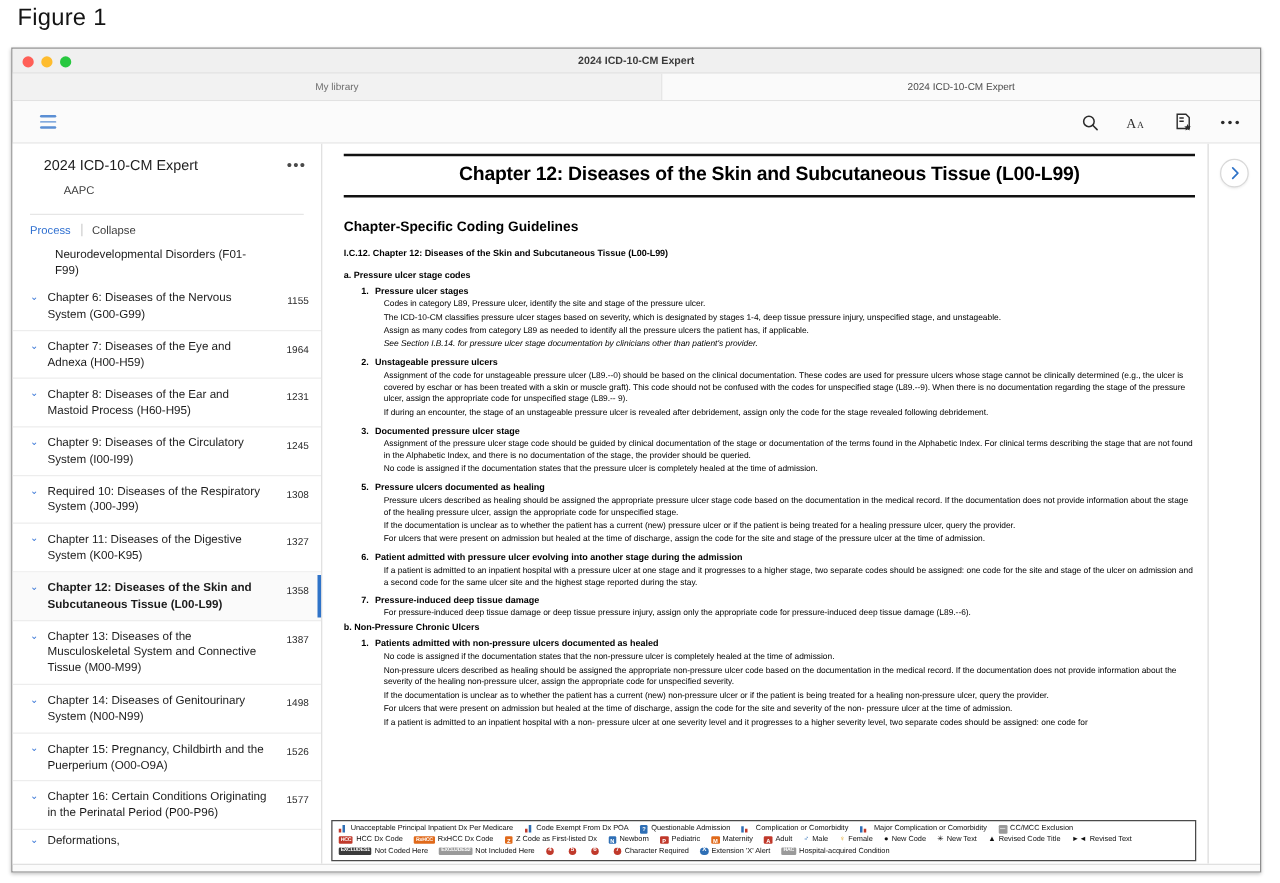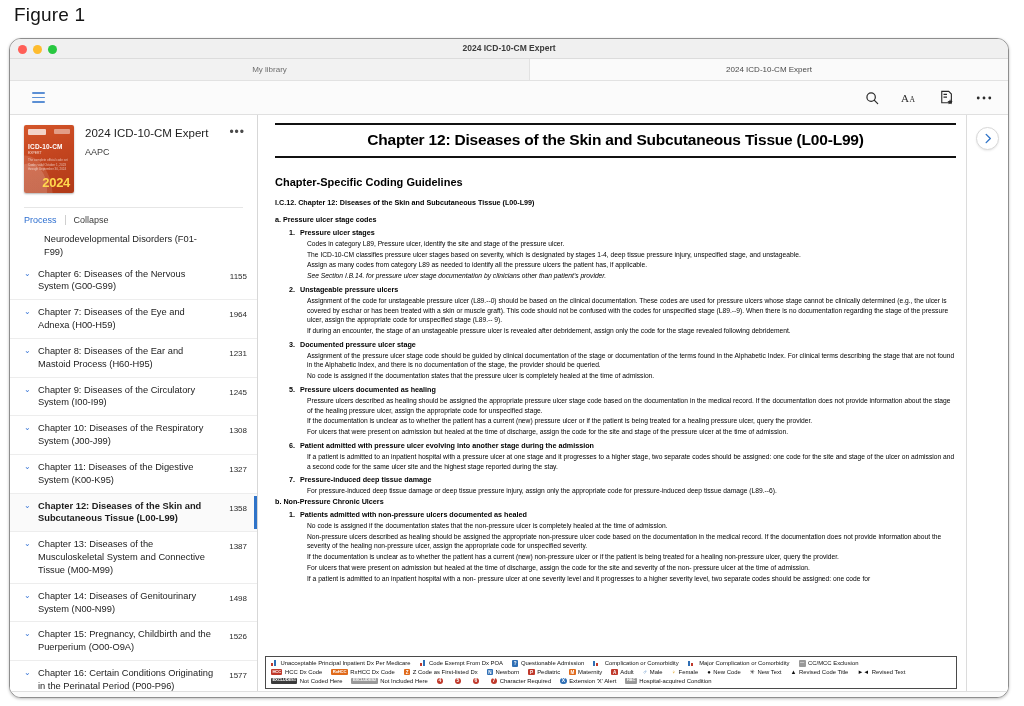--- a/index.html
+++ b/index.html
@@ -15,21 +15,21 @@
     position: absolute; left: 14px; top: 4px;
     font-size: 19px; color: #141414; letter-spacing: .2px;
   }
 
   
   .window {
     position: absolute; left: 9px; top: 38px;
     width: 1000px; height: 660px;
     background: #fcfcfc;
     border: 1px solid #8e8e8e;
-    border-radius: 12px;
+    border-radius: 0;
     overflow: hidden;
     box-shadow: 0 1px 3px rgba(0,0,0,.25);
   }
 
   
   .titlebar {
     position: relative; height: 20px;
     background: #f0f0f0;
     border-bottom: 1px solid #dcdcdc;
   }
@@ -130,21 +130,21 @@
   .bc-sub2 {
     position: absolute; left: 4px; top: 33px;
     font-size: 3px; color: rgba(255,255,255,.62); line-height: 1.5;
   }
   .bc-year {
     position: absolute; right: 4px; bottom: 3px;
     font-size: 13px; font-weight: bold; color: #ffd84d; letter-spacing: -.3px;
   }
   .book-meta { flex: 1; padding-left: 11px; padding-top: 1px; }
   .book-title { font-size: 11.5px; color: #1d1d1d; line-height: 1.25; padding-right: 16px; }
-  .book-author { font-size: 9px; color: #3c3c3c; margin-top: 7px; }
+  .book-author { font-size: 9px; color: #3c3c3c; margin-top: 7px; margin-left: 16px; }
   .book-more {
     position: absolute; right: 12px; top: 10px;
     font-size: 12px; color: #4a4a4a; letter-spacing: 1px; cursor: pointer;
   }
 
   .divider-line { height: 1px; background: #e6e6e6; margin: 8px 14px 0 14px; }
 
   .expand-row {
     display: flex; align-items: center; gap: 8px;
     padding: 7px 14px 6px 14px;
@@ -349,28 +349,20 @@
             <circle cx="15.5" cy="3" r="1.6"></circle>
         </svg>
       </span>
     </div>
   </div>
 
   <div class="content">
 
     <div class="sidebar">
       <div class="book-head">
-        <div class="book-cover">
-          <span class="bc-logo"></span>
-          <span class="bc-chip"></span>
-          <span class="bc-title">ICD-10-CM</span>
-          <span class="bc-sub">EXPERT</span>
-          <span class="bc-sub2">The complete official code set Codes valid October 1, 2023 through September 30, 2024</span>
-          <span class="bc-year">2024</span>
-        </div>
         <div class="book-meta">
           <div class="book-title">2024 ICD-10-CM Expert</div>
           <div class="book-author">AAPC</div>
         </div>
         <div class="book-more">•••</div>
       </div>
 
       <div class="divider-line"></div>
 
       <div class="expand-row">
@@ -399,21 +391,21 @@
             <span class="toc-label">Chapter 8: Diseases of the Ear and Mastoid Process (H60-H95)</span>
             <span class="toc-page">1231</span>
           </div>
           <div class="toc-item">
             <span class="chev">⌄</span>
             <span class="toc-label">Chapter 9: Diseases of the Circulatory System (I00-I99)</span>
             <span class="toc-page">1245</span>
           </div>
           <div class="toc-item">
             <span class="chev">⌄</span>
-            <span class="toc-label">Chapter 10: Diseases of the Respiratory System (J00-J99)</span>
+            <span class="toc-label">Required 10: Diseases of the Respiratory System (J00-J99)</span>
             <span class="toc-page">1308</span>
           </div>
           <div class="toc-item">
             <span class="chev">⌄</span>
             <span class="toc-label">Chapter 11: Diseases of the Digestive System (K00-K95)</span>
             <span class="toc-page">1327</span>
           </div>
           <div class="toc-item selected">
             <span class="chev">⌄</span>
             <span class="toc-label">Chapter 12: Diseases of the Skin and Subcutaneous Tissue (L00-L99)</span>

